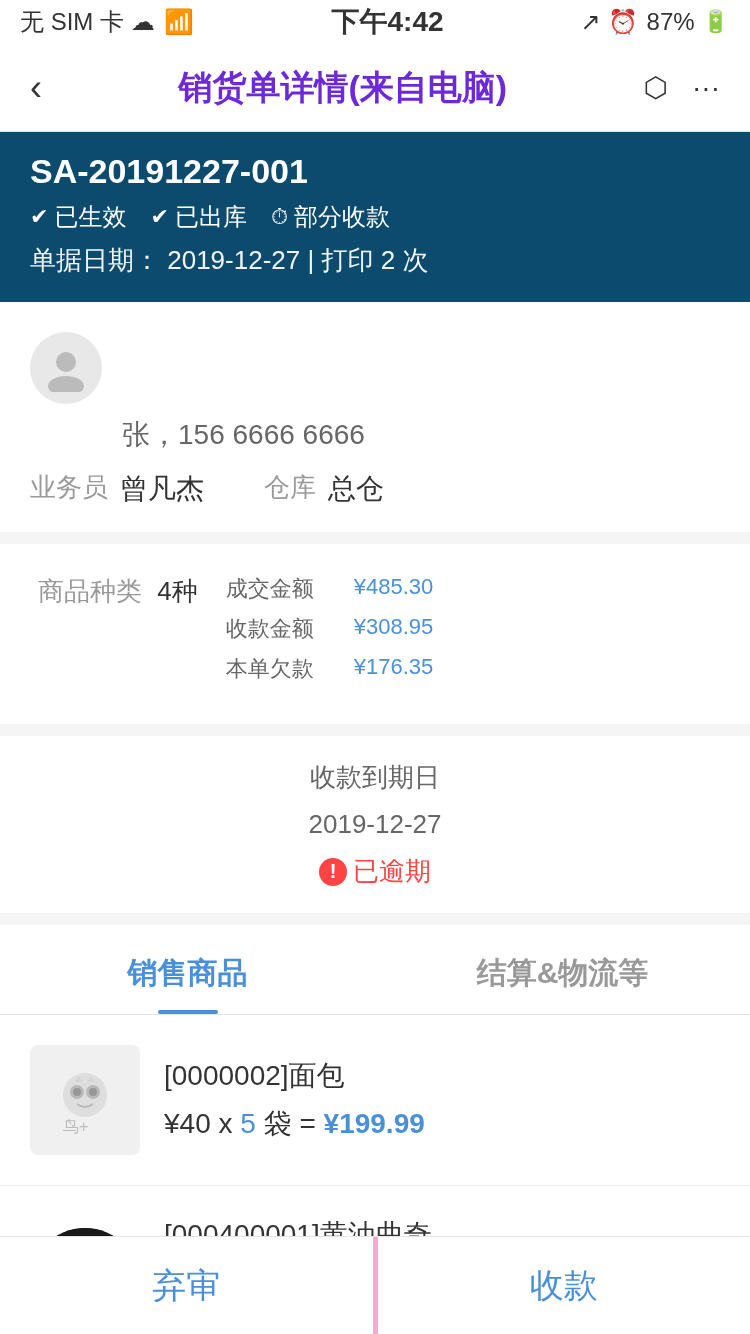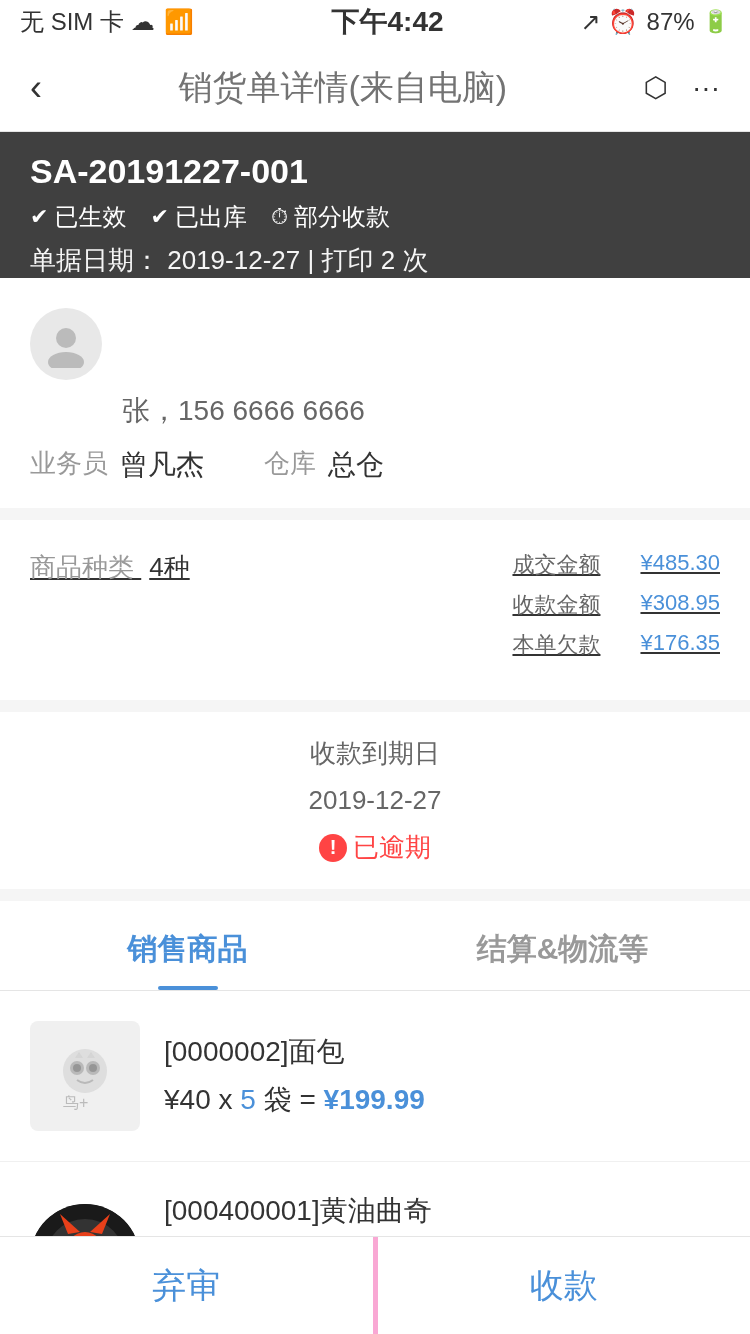--- a/index.html
+++ b/index.html
@@ -33,31 +33,31 @@
       height: 88px;
       background: #fff;
       display: flex;
       align-items: center;
       justify-content: space-between;
       padding: 0 30px;
       border-bottom: 1px solid #e5e5e5;
     }
     .nav-title {
       font-size: 34px;
-      font-weight: 400;
-      color: #737373;
+      font-weight: 700;
+      color: #6d28d9;
     }
     .nav-actions { display: flex; gap: 24px; align-items: center; }
     .nav-back { font-size: 36px; color: #333; cursor: pointer; }
     .nav-icon { font-size: 28px; color: #333; cursor: pointer; }
 
     
     .header-banner {
-      background: #404040;
-      padding: 20px 30px 0;
+      background: #0c4a6e;
+      padding: 20px 30px 24px;
     }
     .banner-order-id {
       font-size: 34px;
       font-weight: 700;
       color: #fff;
       margin-bottom: 10px;
     }
     .banner-badges {
       display: flex;
       gap: 24px;
@@ -121,26 +121,25 @@
       display: flex;
       align-items: flex-start;
       gap: 12px;
     }
     .meta-label { color: #999; font-size: 26px; }
     .meta-value { color: #333; font-size: 28px; }
 
     
     .summary-section {
       background: #fff;
-      padding: 30px 30px;
+      padding: 30px 38px;
       margin-bottom: 12px;
       display: flex;
-      justify-content: space-between;
+      justify-content: flex-start;
       align-items: flex-start;
-      text-decoration: underline;
     }
     .summary-left .summary-row {
       font-size: 26px;
       color: #666;
       margin-bottom: 6px;
     }
     .summary-left .summary-label { color: #999; }
     .summary-left .summary-val { color: #333; margin-left: 8px; }
     .summary-right {
       text-align: right;

